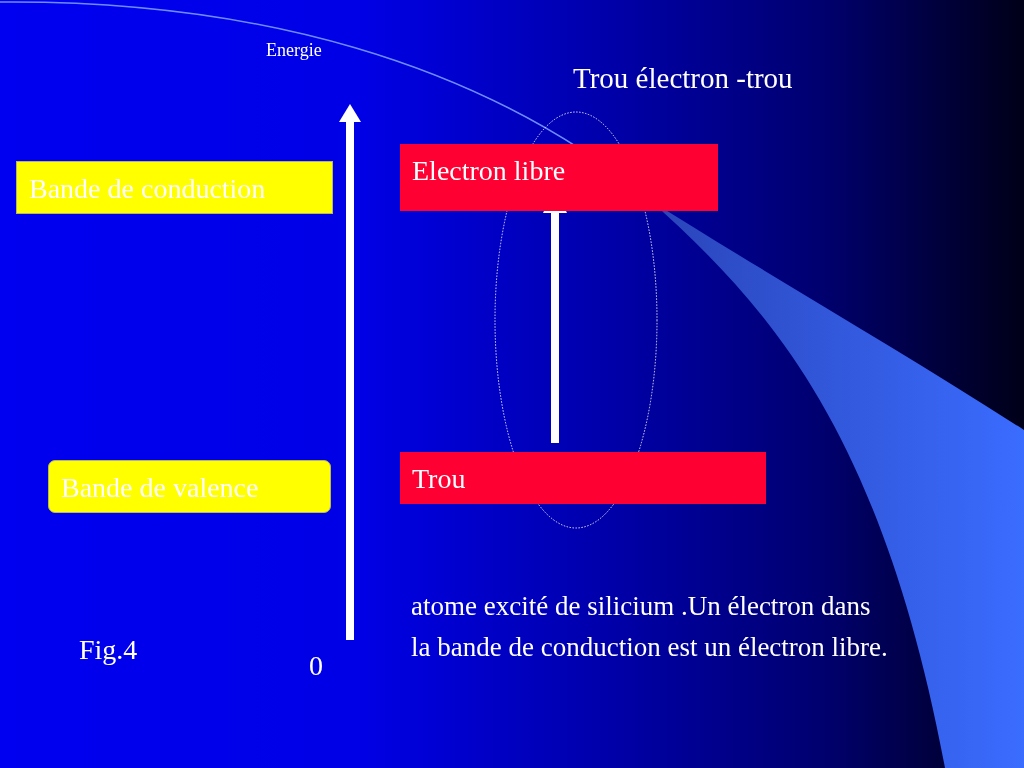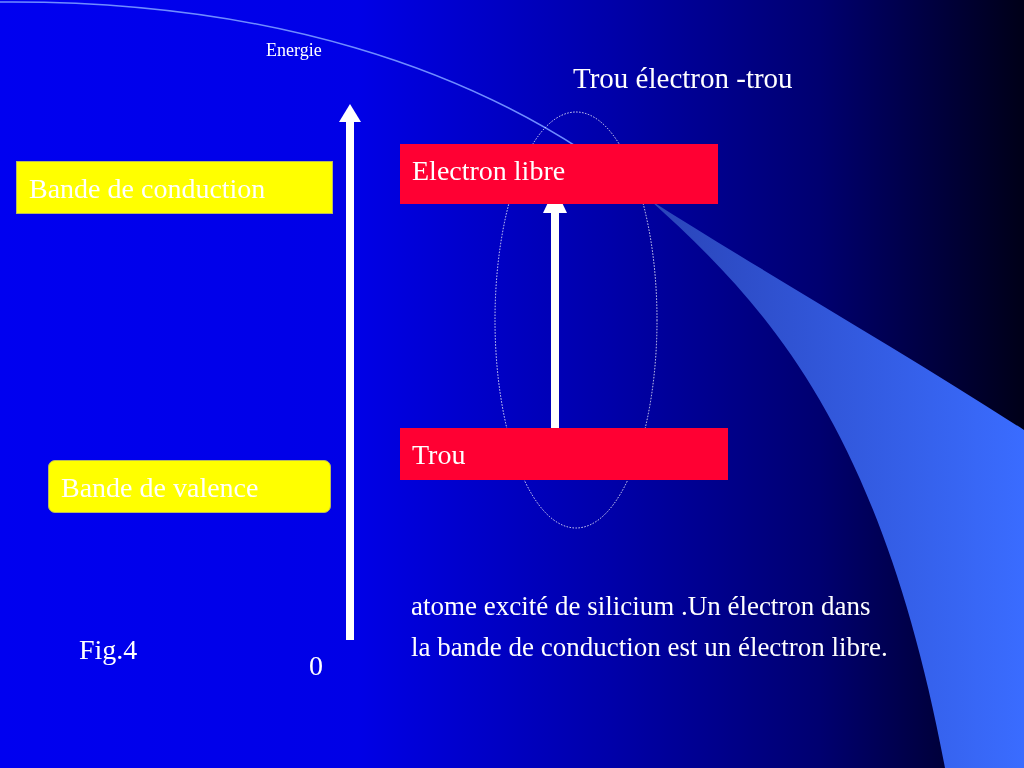--- a/index.html
+++ b/index.html
@@ -53,25 +53,25 @@
   <div class="txt" style="left:79px; top:634px; font-size:28px;">Fig.4</div>
 
   <div class="box yellow" style="left:16px; top:161px; width:317px; height:53px;padding-left:8px;">
     <span class="label" style="top:11px;">Bande de conduction</span>
   </div>
 
   <div class="box yellow" style="left:48px; top:460px; width:283px; height:53px;border-radius:7px;">
     <span class="label" style="top:11px;">Bande de valence</span>
   </div>
 
-  <div class="box red" style="left:400px; top:144px; width:318px; height:60px;">
+  <div class="box red" style="left:400px; top:144px; width:318px; height:67px;">
     <span class="label" style="top:11px;">Electron libre</span>
   </div>
 
-  <div class="box red" style="left:400px; top:428px; width:328px; height:52px;">
+  <div class="box red" style="left:400px; top:452px; width:366px; height:52px;">
     <span class="label" style="top:11px;">Trou</span>
   </div>
 
   <div style="position:absolute; left:411px; top:586px; color:#fff; font-size:27px; line-height:41px;">
     <div style="white-space:nowrap;">atome excité de silicium .Un électron dans</div>
     <div style="white-space:nowrap;">la bande de conduction est un électron libre.</div>
   </div>
 </div>
 
 </body></html>

